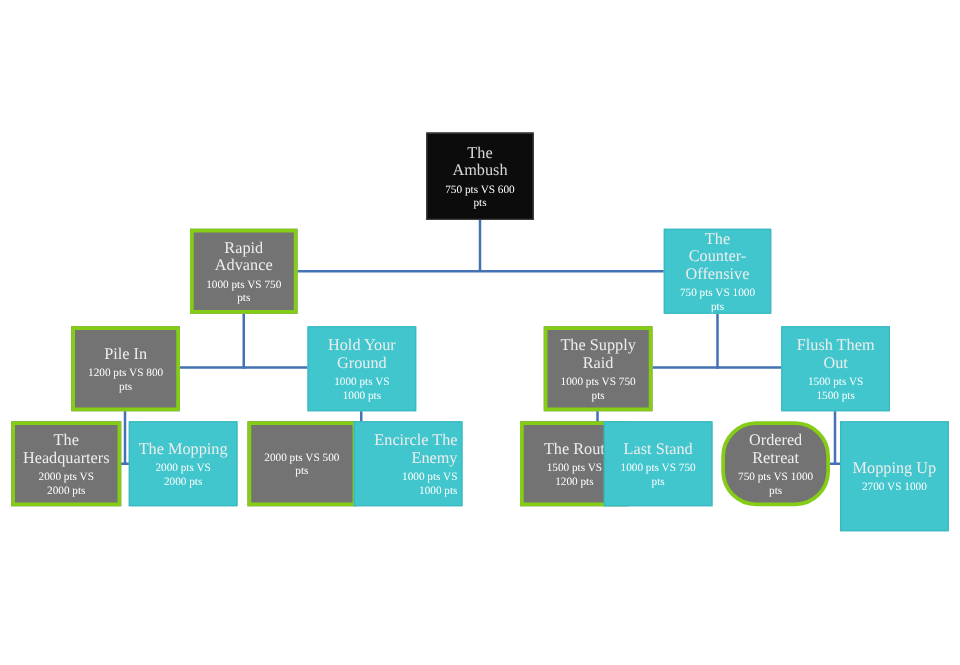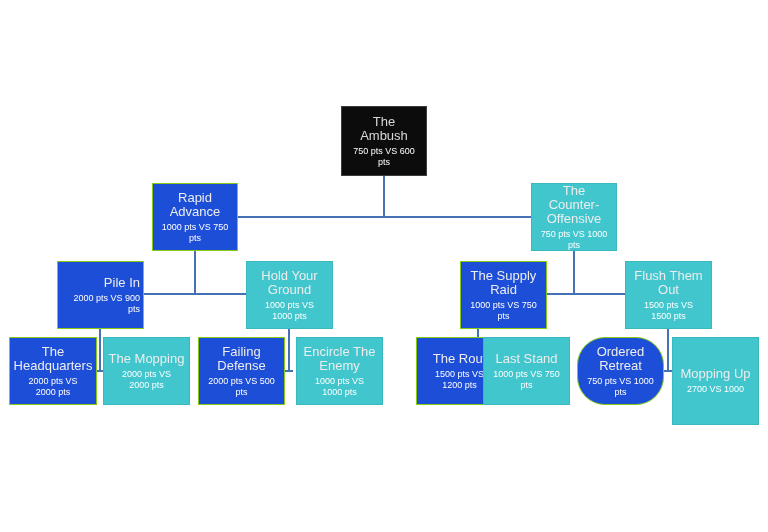--- a/index.html
+++ b/index.html
@@ -6,21 +6,21 @@
     margin: 0;
     padding: 0;
     background: #ffffff;
   }
   #canvas {
     position: relative;
     width: 768px;
     height: 532px;
     background: #ffffff;
     overflow: hidden;
-    font-family: Liberation Sans, sans-serif;
+    font-family: Liberation Serif, serif;
   }
   .node {
     position: absolute;
     box-sizing: border-box;
     display: flex;
     flex-direction: column;
     align-items: center;
     justify-content: center;
     gap: 3px;
     text-align: center;
@@ -36,44 +36,44 @@
     overflow-wrap: break-word;
     word-wrap: break-word;
   }
   .node .points {
     width: 100%;
     font-size: 9px;
     line-height: 10.5px;
     color: #ffffff;
     white-space: pre-line;
   }
-  .node.red   { background: #1d4ed8; border: 1px solid #84cc16; }
+  .node.red   { background: #737373; border: 3px solid #84cc16; }
   .node.cyan  { background: #41c6cd; border: 1px solid #39b8bf; }
   .node.black { background: #0c0c0c; border: 1px solid #3d3d3d; }
   .node.black .title { color: #d9d9d9; }
 
   .conn {
     position: absolute;
     background: #4472b4;
   }
   .conn.v { width: 2px; }
   .conn.h { height: 2px; }
 
   
   #n-ambush           { left: 341px; top: 106px; width: 86px; height: 70px; }
   #n-rapid            { left: 152px; top: 183px; width: 86px; height: 68px; }
   #n-counter          { left: 531px; top: 183px; width: 86px; height: 68px; }
-  #n-pile             { left:  57px; top: 261px; width: 87px; height: 68px; text-align: right; }
+  #n-pile             { left:  57px; top: 261px; width: 87px; height: 68px; }
   #n-hold             { left: 246px; top: 261px; width: 87px; height: 68px; }
-  #n-supply           { left: 435px; top: 261px; width: 87px; height: 68px; margin-left: 25px; }
+  #n-supply           { left: 435px; top: 261px; width: 87px; height: 68px; }
   #n-flush            { left: 625px; top: 261px; width: 87px; height: 68px; }
   #n-hq               { left:   9px; top: 337px; width: 88px; height: 68px; }
   #n-escape           { left: 103px; top: 337px; width: 87px; height: 68px; }
   #n-failing          { left: 198px; top: 337px; width: 87px; height: 68px; }
-  #n-encircle         { left: 296px; top: 337px; width: 87px; height: 68px; }
+  #n-encircle         { left: 283px; top: 337px; width: 87px; height: 68px; text-align: right; }
   #n-rout             { left: 388px; top: 337px; width: 87px; height: 68px; margin-left: 28px; }
   #n-laststand        { left: 483px; top: 337px; width: 87px; height: 68px; }
   #n-ordered          { left: 577px; top: 337px; width: 87px; height: 68px; border-radius: 28px; }
   #n-mopping          { left: 672px; top: 337px; width: 87px; height: 88px; }
 
   
   #c1  { left: 383px; top: 176px; height: 41px; }
   #c2  { left: 238px; top: 216px; width: 293px; }
   #c3  { left: 194px; top: 251px; height: 44px; }
   #c4  { left: 144px; top: 293px; width: 102px; }
@@ -124,21 +124,21 @@
   <div class="node cyan" id="n-counter">
     <div class="title">The
 Counter-
 Offensive</div>
     <div class="points">750 pts VS 1000
 pts</div>
   </div>
 
   <div class="node red" id="n-pile">
     <div class="title">Pile In</div>
-    <div class="points">2000 pts VS 900
+    <div class="points">1200 pts VS 800
 pts</div>
   </div>
   <div class="node cyan" id="n-hold">
     <div class="title">Hold Your
 Ground</div>
     <div class="points">1000 pts VS
 1000 pts</div>
   </div>
   <div class="node red" id="n-supply">
     <div class="title">The Supply
@@ -158,22 +158,20 @@
 Headquarters</div>
     <div class="points">2000 pts VS
 2000 pts</div>
   </div>
   <div class="node cyan" id="n-escape">
     <div class="title">The Mopping</div>
     <div class="points">2000 pts VS
 2000 pts</div>
   </div>
   <div class="node red" id="n-failing">
-    <div class="title">Failing
-Defense</div>
     <div class="points">2000 pts VS 500
 pts</div>
   </div>
   <div class="node cyan" id="n-encircle">
     <div class="title">Encircle The
 Enemy</div>
     <div class="points">1000 pts VS
 1000 pts</div>
   </div>
   <div class="node red" id="n-rout">

